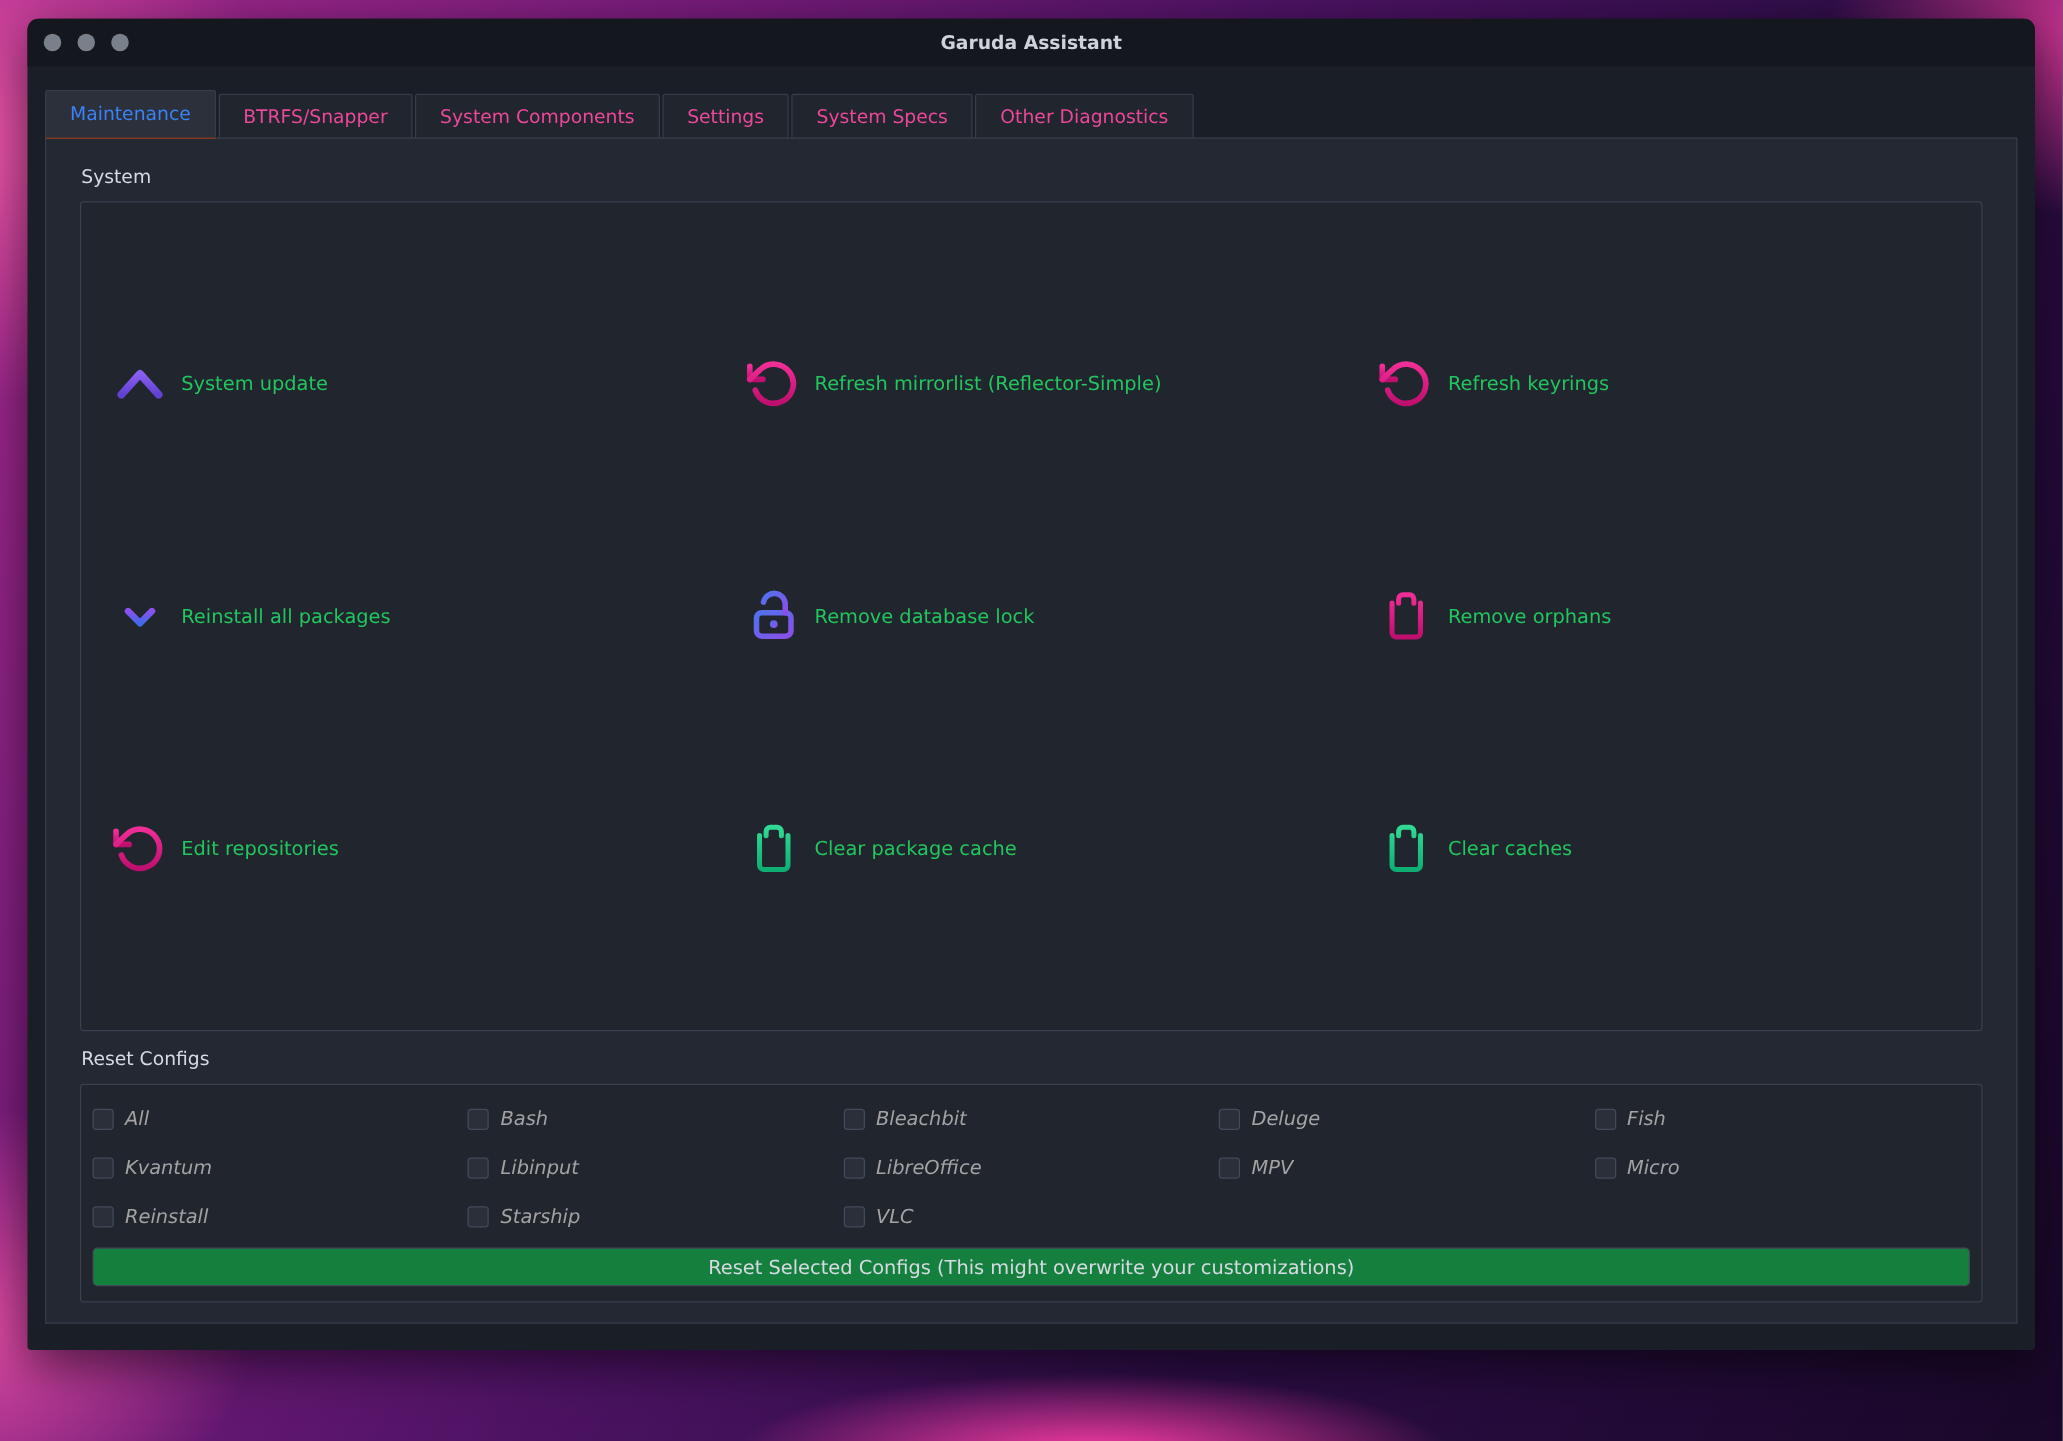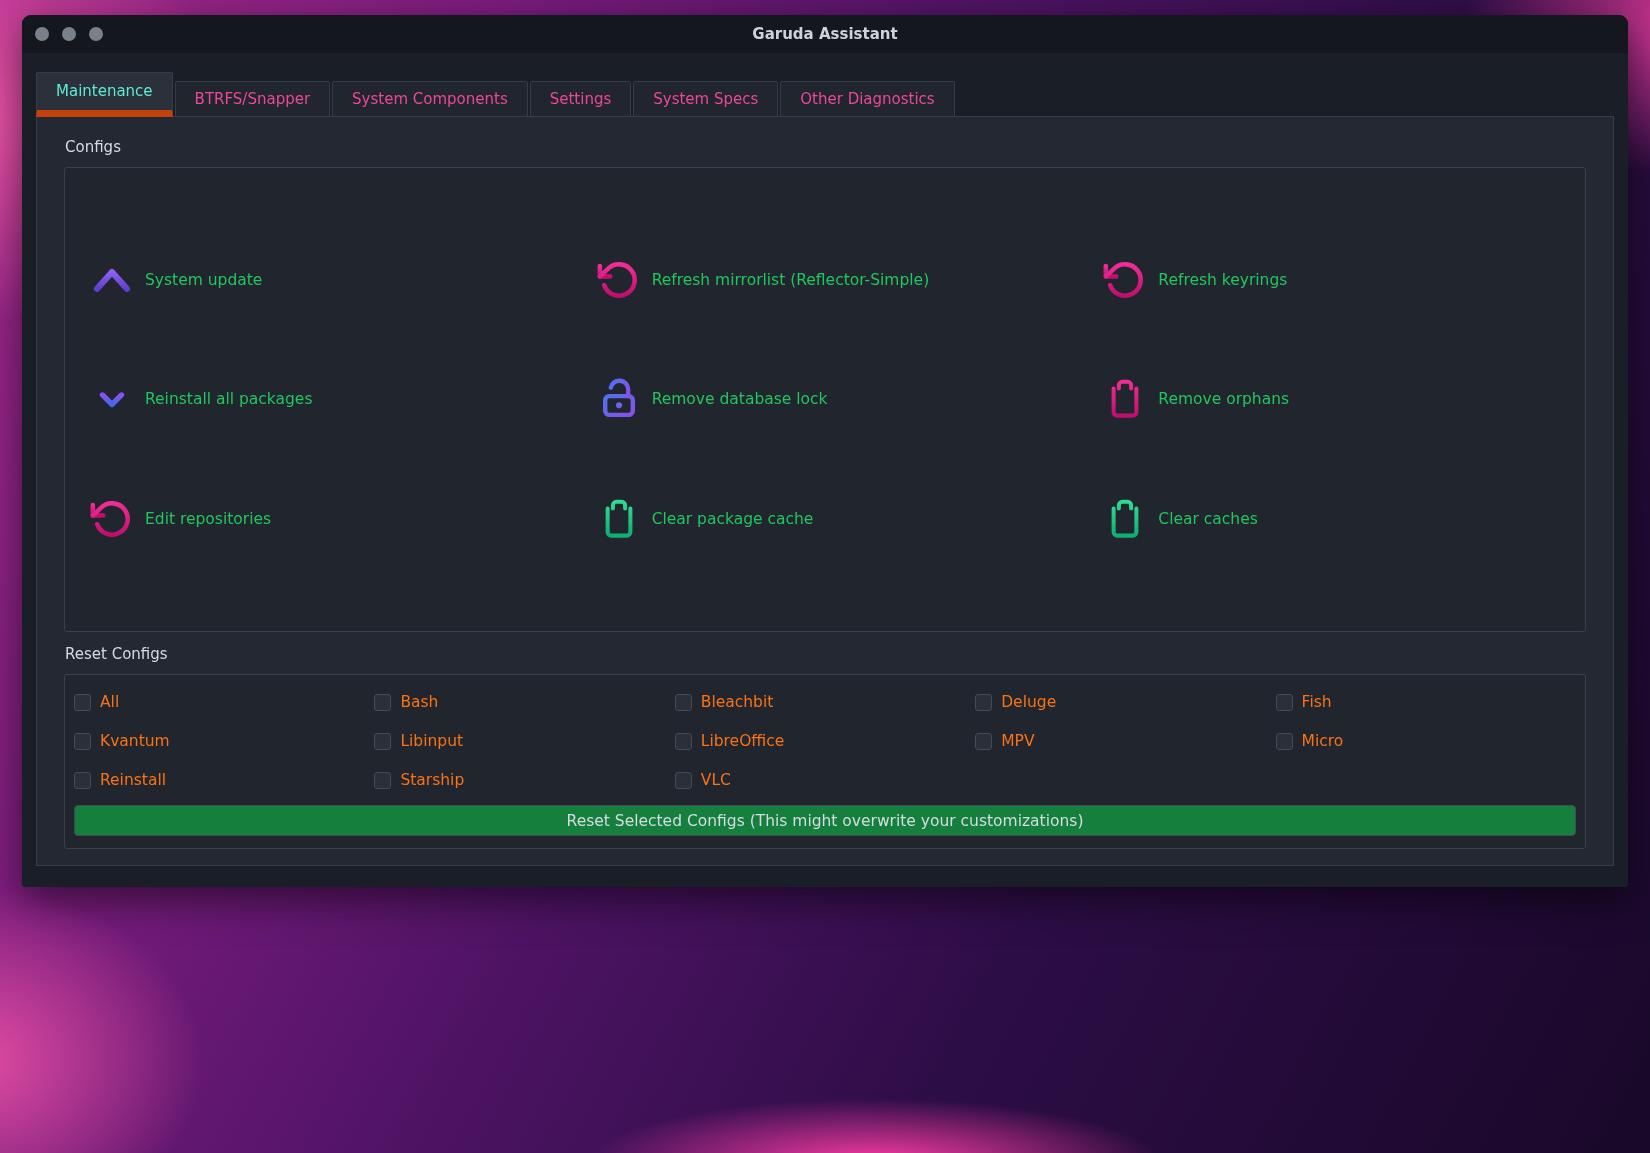--- a/index.html
+++ b/index.html
@@ -8,48 +8,48 @@
     font-family:"DejaVu Sans","Liberation Sans",sans-serif;
     background:
       radial-gradient(ellipse 520px 380px at -3% 10%, #f058a8 0%, rgba(240,88,168,0) 55%),
       radial-gradient(ellipse 430px 280px at 103% 2%, #e23a9c 0%, rgba(226,58,156,0) 55%),
       radial-gradient(ellipse 480px 110px at 53% 101%, #ff3da6 0%, rgba(255,61,166,0) 60%),
       radial-gradient(ellipse 430px 320px at -2% 92%, #e44da4 0%, rgba(228,77,164,0) 55%),
       linear-gradient(118deg, #a62a8e 0%, #7c1d7e 22%, #4e1364 45%, #2c0d45 68%, #190829 100%);
   }
   .gradient-defs{position:absolute;width:0;height:0;}
   .window{
-    position:absolute;left:22px;top:15px;width:1606px;height:872px;
+    position:absolute;left:22px;top:15px;width:1606px;height:1065px;
     background:#1a1e26;border-radius:9px 9px 3px 3px;
     box-shadow:0 12px 40px rgba(0,0,0,.55);
     display:flex;flex-direction:column;
   }
   .titlebar{height:38px;flex:0 0 38px;background:#14171d;border-radius:9px 9px 0 0;position:relative;display:flex;align-items:center;}
   .traffic{position:absolute;left:13px;top:0;height:100%;display:flex;align-items:center;gap:13px;}
   .dot{width:14px;height:14px;border-radius:50%;background:#7a8089;}
   .title{position:absolute;left:0;right:0;text-align:center;font-weight:bold;font-size:15px;color:#ced2da;}
   .win-body{flex:1;display:flex;flex-direction:column;padding:0 14px 21px;min-height:0;}
   .tabbar{display:flex;align-items:flex-end;margin-top:19px;position:relative;z-index:2;}
   .tab{
     height:34px;line-height:34px;padding:0 19px;font-size:15px;color:#ec4899;
     background:#21252e;border:1px solid #363c48;margin-right:2px;margin-bottom:-1px;
     border-radius:2px 2px 0 0;white-space:nowrap;cursor:pointer;
   }
-  .tab.active{height:37px;line-height:37px;background:#2b303b;color:#5eead4;border-bottom:7px solid #c2410c;}
+  .tab.active{height:37px;line-height:37px;background:#2b303b;color:#3b82f6;border-bottom:1px solid #c2410c;}
   .pane{flex:1;min-height:0;border:1px solid #363c48;background:#232833;padding:20px 27px 16px;display:flex;flex-direction:column;}
   .group-title{font-size:15px;color:#d6dae2;margin:0 0 9px 1px;line-height:21px;}
   .groupbox.system{flex:1;display:flex;flex-direction:column;min-height:0;}
   .group-frame{border:1px solid #3a404c;background:#20252e;border-radius:3px;}
   .system .group-frame{flex:1;display:grid;grid-template-columns:repeat(3,1fr);grid-template-rows:repeat(3,1fr);padding:52px 0;min-height:0;}
   .tool-btn{background:none;border:none;display:flex;align-items:center;gap:8px;padding:0 0 0 22px;color:#22c55e;font-size:15.5px;font-family:inherit;text-align:left;cursor:pointer;}
   .icon{display:inline-flex;align-items:center;justify-content:center;width:50px;height:50px;flex:0 0 50px;}
   .groupbox.reset{margin-top:12px;flex:0 0 auto;}
   .reset .group-frame{padding:14px 9px 12px;}
   .chk-grid{display:grid;grid-template-columns:repeat(5,1fr);row-gap:13px;margin-bottom:12px;}
-  .chk{display:flex;align-items:center;gap:9px;font-size:15.5px;color:#f97316;height:26px;cursor:pointer;}
+  .chk{display:flex;align-items:center;gap:9px;font-size:15.5px;color:#a3a3a3;height:26px;cursor:pointer;font-style:italic;}
   .box{width:17px;height:17px;background:#2a2f3a;border:1px solid #434a58;border-radius:3px;flex:0 0 17px;box-sizing:border-box;}
   .reset-btn{display:block;width:100%;height:31px;background:#15803d;border:1px solid #434a58;border-radius:4px;color:#d6dae2;font-size:15.5px;font-family:inherit;cursor:pointer;}
 </style>
 </head>
 <body>
 
 <svg class="gradient-defs" aria-hidden="true">
   <defs>
     <linearGradient id="g-pink" x1="0" y1="0" x2="0" y2="1">
       <stop offset="0" stop-color="#f12d96"></stop>
@@ -92,21 +92,21 @@
       <div class="tab">BTRFS/Snapper</div>
       <div class="tab">System Components</div>
       <div class="tab">Settings</div>
       <div class="tab">System Specs</div>
       <div class="tab">Other Diagnostics</div>
     </div>
 
     <div class="pane">
 
       <div class="groupbox system">
-        <div class="group-title">Configs</div>
+        <div class="group-title">System</div>
         <div class="group-frame">
 
           <button class="tool-btn">
             <span class="icon">
               <svg width="46" height="42" viewBox="0 0 24 24" fill="none" stroke="url(#g-purple)" stroke-width="3.6" stroke-linecap="round" stroke-linejoin="round">
                   <polyline points="3.5 17 12 7.5 20.5 17"></polyline>
                 </svg>
             </span>
             <span class="lbl">System update</span>
           </button>

